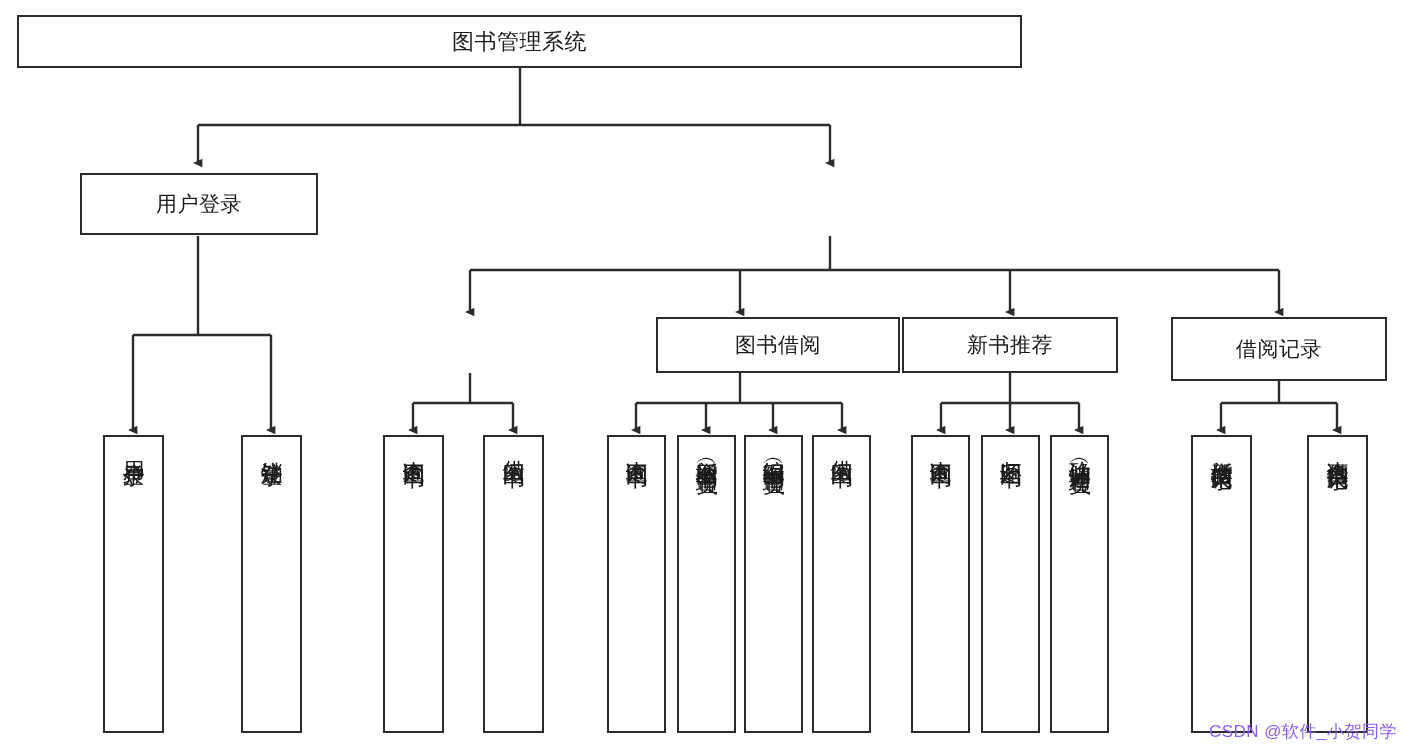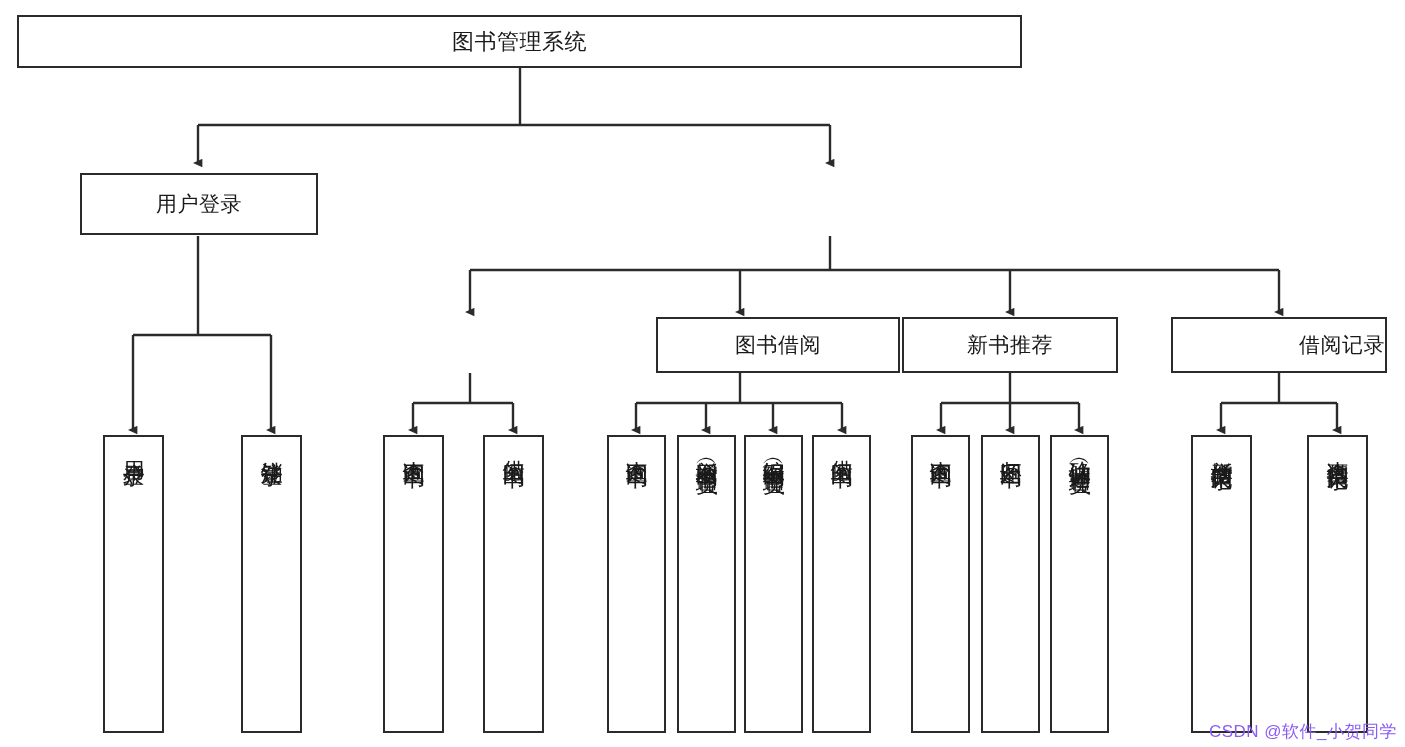--- a/index.html
+++ b/index.html
@@ -121,21 +121,21 @@
   <div class="node h" style="left:80px;top:173px;width:238px;height:62px;">
     <span class="lbl">用户登录</span>
   </div>
 
   <div class="node h" style="left:656px;top:317px;width:244px;height:56px;">
     <span class="lbl">图书借阅</span>
   </div>
   <div class="node h" style="left:902px;top:317px;width:216px;height:56px;">
     <span class="lbl">新书推荐</span>
   </div>
-  <div class="node h" style="left:1171px;top:317px;width:216px;height:56px;justify-content:flex-end;">
+  <div class="node h" style="left:1171px;top:317px;width:216px;height:64px;">
     <span class="lbl">借阅记录</span>
   </div>
 
   <div class="node v" style="left:103px;top:435px;width:61px;height:298px;">
     <span class="lbl">用户登录</span>
   </div>
   <div class="node v" style="left:241px;top:435px;width:61px;height:298px;">
     <span class="lbl">注销登录</span>
   </div>
 

